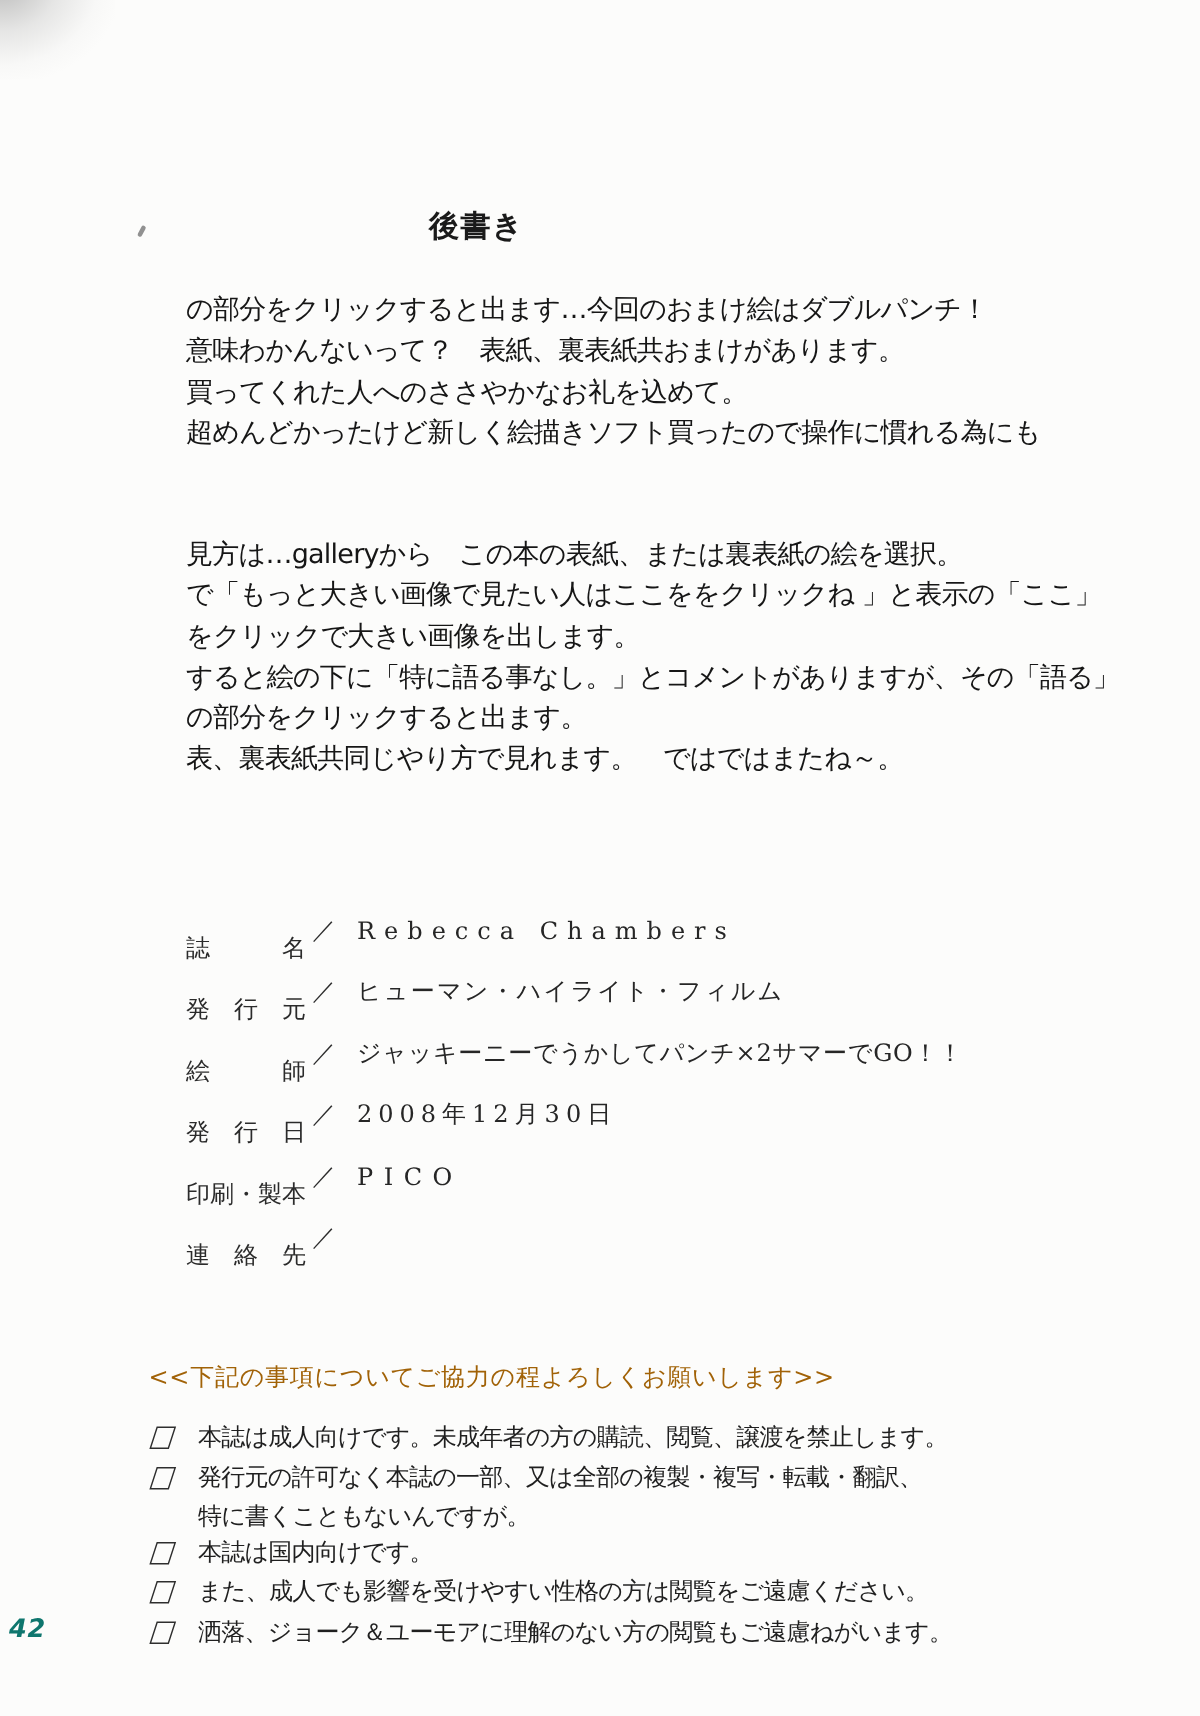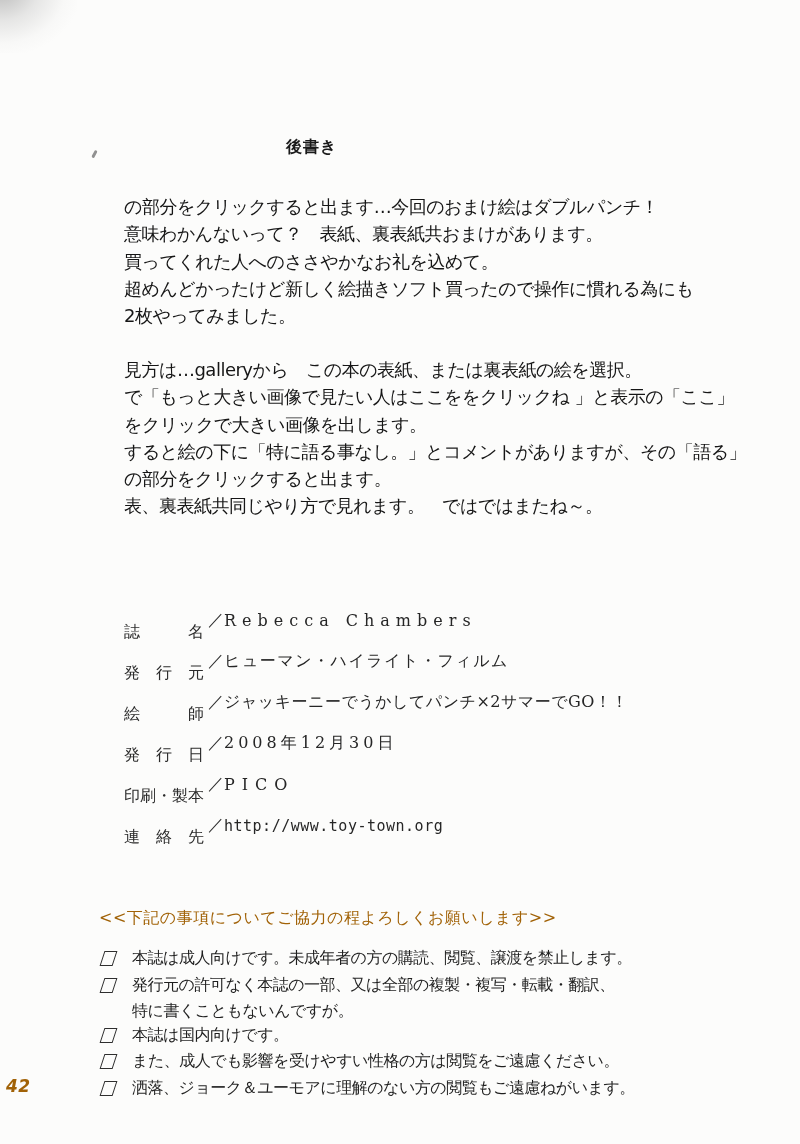--- a/index.html
+++ b/index.html
@@ -21,21 +21,21 @@
     pointer-events: none;
   }
   .speck {
     position: absolute; left: 93px; top: 150px; width: 2.5px; height: 8px;
     background: rgba(110,110,110,0.75);
     transform: rotate(28deg); border-radius: 2px;
   }
 
   .title {
     position: absolute; left: 286px; top: 137px;
-    font-size: 16px; font-weight: 600; letter-spacing: 1px; color: #1a1a1a;
+    font-size: 20px; font-weight: 600; letter-spacing: 1px; color: #1a1a1a;
   }
 
   .para {
     position: absolute; left: 124px;
     font-size: 18px; line-height: 27.3px; letter-spacing: -0.5px;
     color: #161616; white-space: nowrap;
   }
   .para-1 { top: 193px; }
   .para-2 { top: 356px; }
 
@@ -45,20 +45,21 @@
     display: inline-block; width: 80px;
     font-family: "DejaVu Serif", serif; font-size: 16px; color: #2b2b2b;
     text-align: justify; text-align-last: justify; text-justify: inter-character; margin-top: 23px;
   }
   .c-slash {
     font-family: "DejaVu Serif", serif; font-size: 16px; color: #2b2b2b;
     margin-left: 4px;
   }
   .c-value {
     font-family: "DejaVu Serif", serif; font-size: 16px; color: #262626;
+    margin-left: 14px;
   }
   .c-row:nth-child(1) .c-value { letter-spacing: 6px; }
   .c-row:nth-child(2) .c-value { letter-spacing: 1.5px; }
   .c-row:nth-child(3) .c-value { letter-spacing: 0.5px; }
   .c-row:nth-child(4) .c-value { letter-spacing: 4px; }
   .c-row:nth-child(5) .c-value { letter-spacing: 7px; }
   .c-row:nth-child(6) .c-value { font-family: "DejaVu Sans Mono", monospace; font-size: 15px; letter-spacing: 0.5px; }
 
   .notice { position: absolute; left: 99px; top: 906px; }
   .n-header {
@@ -74,40 +75,39 @@
     margin-top: 5px; margin-left: 3px;
   }
   .n-text {
     font-family: "DejaVu Serif", serif; font-size: 16px; color: #1f1f1f;
     letter-spacing: -0.5px;
     text-align: right;
   }
 
   .page-num {
     position: absolute; left: 6px; top: 1076px;
-    font-size: 17px; font-weight: 800; font-style: italic; color: #a16207;
+    font-size: 17px; font-weight: 800; font-style: italic; color: #0f766e;
     letter-spacing: 0.5px;
   }
 </style>
 </head>
 <body>
 
 <div class="page">
 
   <div class="smudge"></div>
   <div class="speck"></div>
 
   <div class="title">後書き</div>
 
   <div class="para para-1">
     <div>の部分をクリックすると出ます…今回のおまけ絵はダブルパンチ！</div>
     <div>意味わかんないって？　表紙、裏表紙共おまけがあります。</div>
     <div>買ってくれた人へのささやかなお礼を込めて。</div>
     <div>超めんどかったけど新しく絵描きソフト買ったので操作に慣れる為にも</div>
-    <div>2枚やってみました。</div>
   </div>
 
   <div class="para para-2">
     <div>見方は…galleryから　この本の表紙、または裏表紙の絵を選択。</div>
     <div>で「もっと大きい画像で見たい人はここををクリックね 」と表示の「ここ」</div>
     <div>をクリックで大きい画像を出します。</div>
     <div>すると絵の下に「特に語る事なし。」とコメントがありますが、その「語る」</div>
     <div>の部分をクリックすると出ます。</div>
     <div>表、裏表紙共同じやり方で見れます。　ではではまたね～。</div>
   </div>
@@ -134,21 +134,20 @@
       <span class="c-value">2008年12月30日</span>
     </div>
     <div class="c-row">
       <span class="c-label">印刷・製本</span>
       <span class="c-slash">／</span>
       <span class="c-value">PICO</span>
     </div>
     <div class="c-row">
       <span class="c-label">連絡先</span>
       <span class="c-slash">／</span>
-      <span class="c-value">http://www.toy-town.org</span>
     </div>
   </div>
 
   <div class="notice">
     <div class="n-header">&lt;&lt;下記の事項についてご協力の程よろしくお願いします&gt;&gt;</div>
     <div class="n-list">
       <div class="n-row">
         <span class="n-box-cell"><span class="checkbox"></span></span>
         <span class="n-text">本誌は成人向けです。未成年者の方の購読、閲覧、譲渡を禁止します。</span>
       </div>

